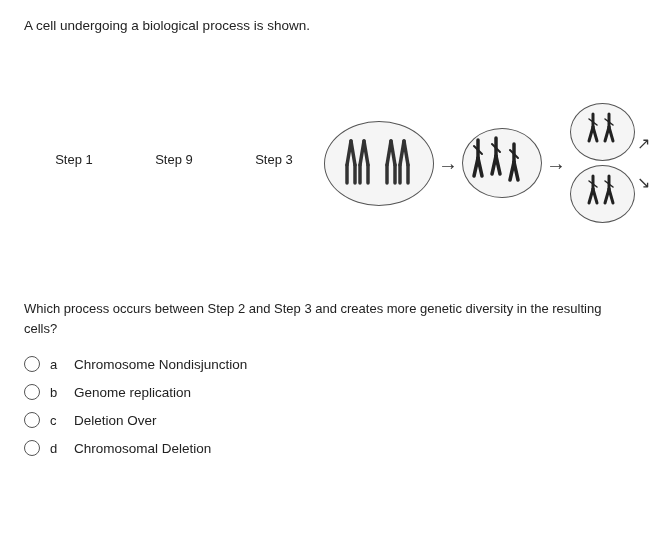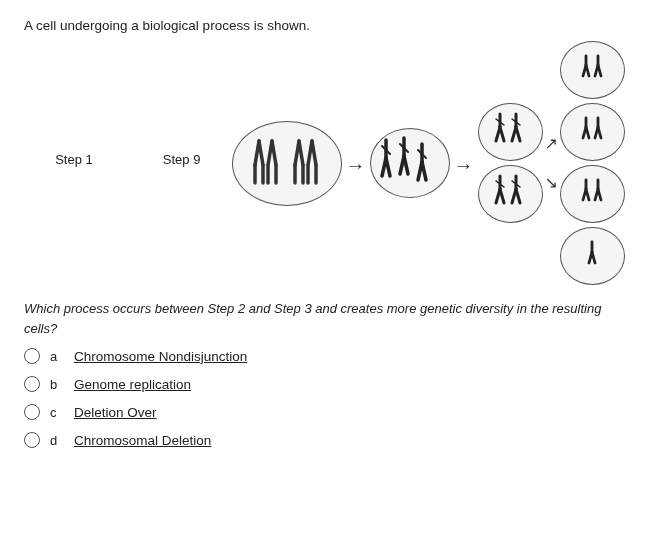--- a/index.html
+++ b/index.html
@@ -89,24 +89,23 @@
       align-items: center;
       gap: 20px;
       margin: 0 2px;
     }
     .branch-arrow {
       font-size: 16px;
       color: #333;
     }
     .question-text {
       font-size: 13px;
-      margin-bottom: 10px;
+      margin-bottom: 18px;
       line-height: 1.5;
       max-width: 620px;
-      font-style: italic;
     }
     .options-list {
       list-style: none;
       padding: 0;
     }
     .option-item {
       display: flex;
       flex-direction: row;
       align-items: center;
       margin-bottom: 12px;
@@ -120,32 +119,32 @@
       background: #fff;
       flex-shrink: 0;
     }
     .option-letter {
       font-size: 13px;
       width: 14px;
       flex-shrink: 0;
     }
     .option-text {
       font-size: 13.5px;
-      text-decoration: underline;
     }
   </style>
 </head>
 <body>
 
 <p class="intro-text">A cell undergoing a biological process is shown.</p>
 
 <div class="diagram-area">
   <div class="step-labels">
     <div class="step-label">Step 1</div>
     <div class="step-label">Step 9</div>
+    <div class="step-label">Step 3</div>
   </div>
 
   <div class="diagram-content">
 
     <div class="cell cell-lg">
       <svg width="80" height="64" viewBox="0 0 80 64">
 
         <line x1="12" y1="10" x2="8" y2="34" stroke="#333" stroke-width="3.5" stroke-linecap="round"></line>
         <line x1="12" y1="10" x2="16" y2="34" stroke="#333" stroke-width="3.5" stroke-linecap="round"></line>
         <line x1="8" y1="34" x2="8" y2="52" stroke="#333" stroke-width="3.5" stroke-linecap="round"></line>

